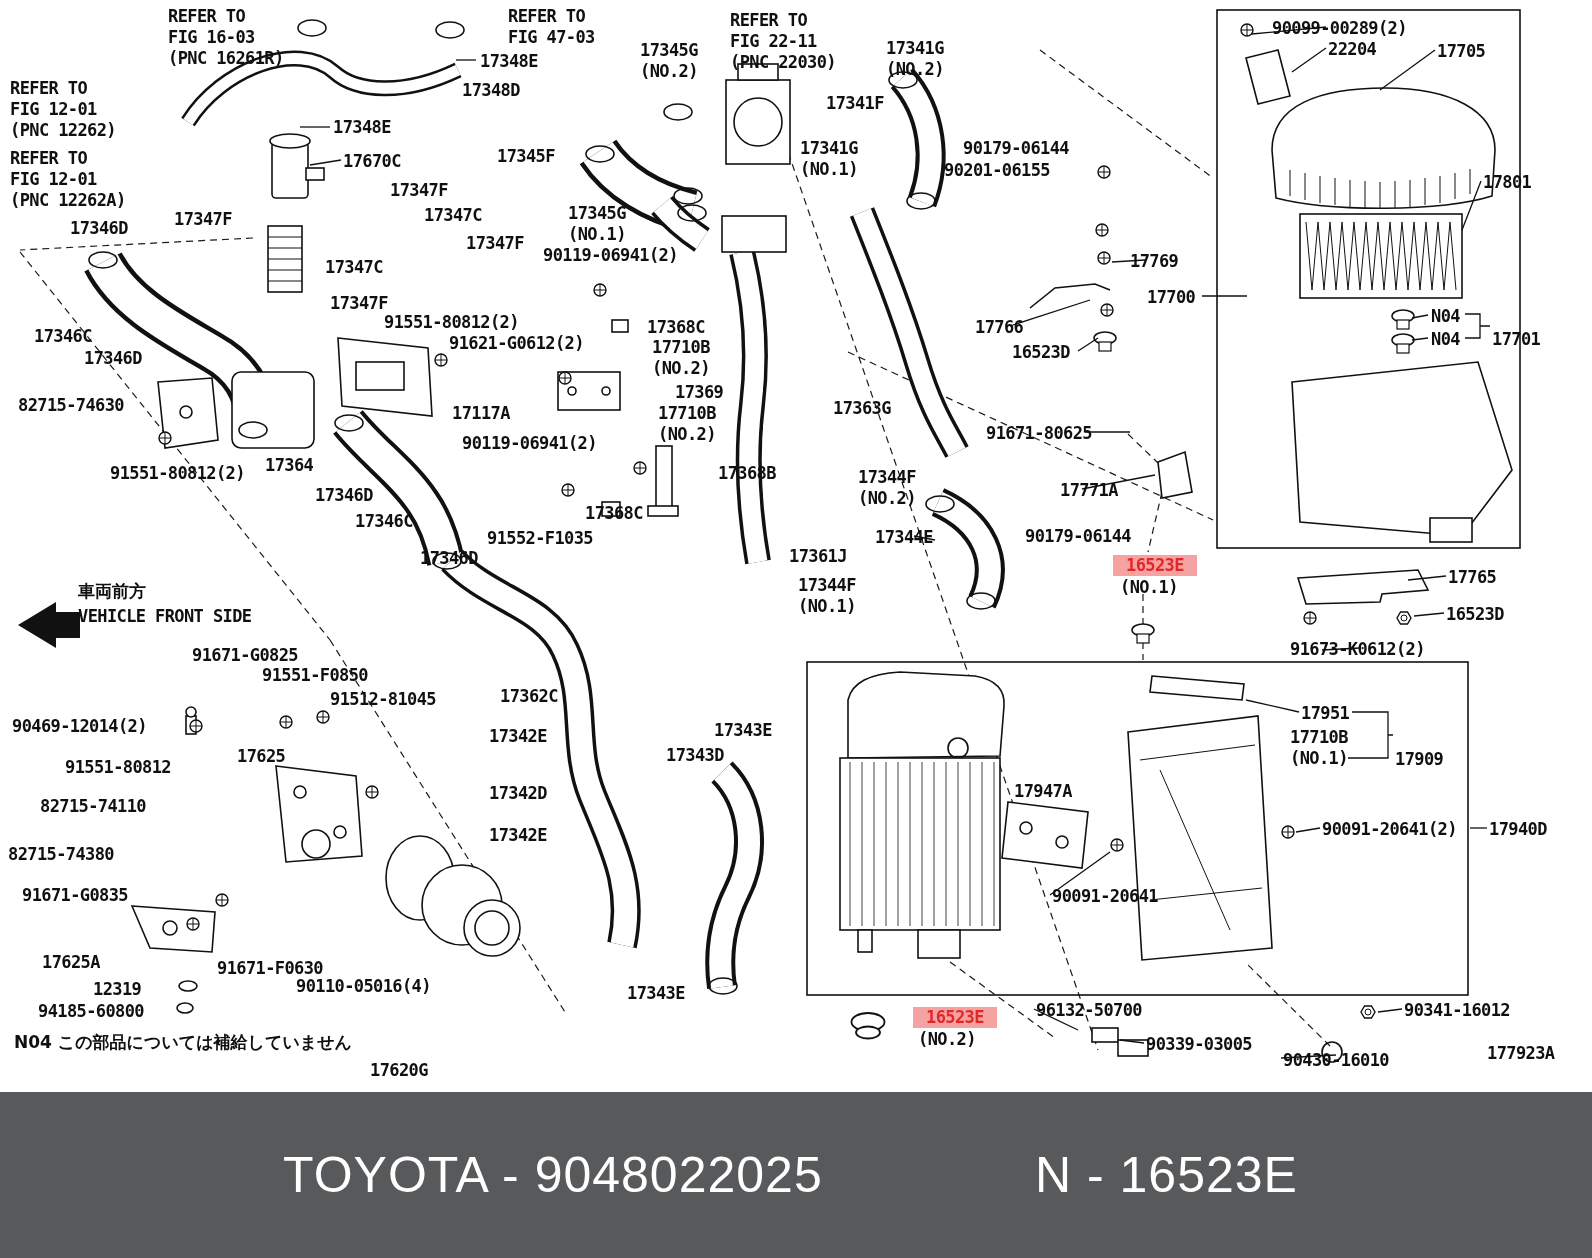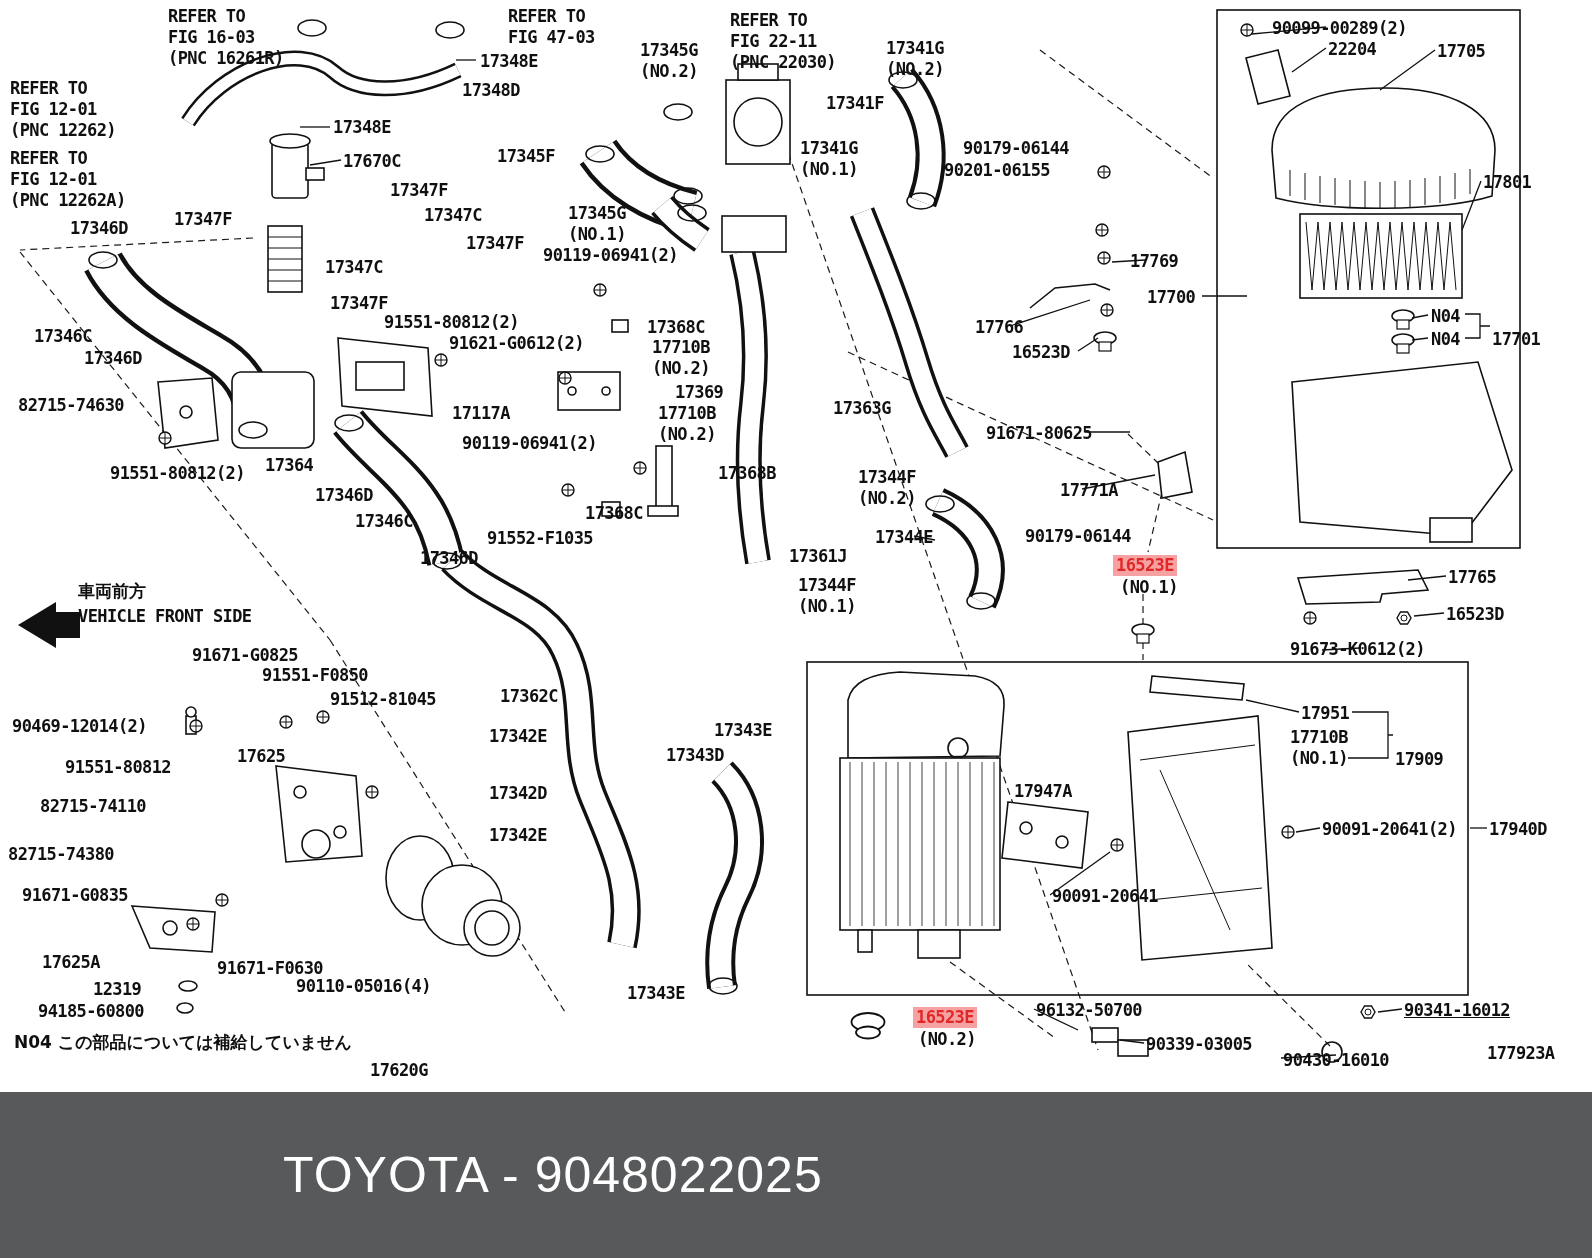--- a/index.html
+++ b/index.html
@@ -4,21 +4,21 @@
 <style>
   * { margin:0; padding:0; box-sizing:border-box; }
   html,body { width:1592px; height:1258px; background:#fff; }
   .stage { position:relative; width:1592px; height:1258px; overflow:hidden; background:#fff;
            font-family:"DejaVu Sans Mono", monospace; }
   .diagram { position:absolute; left:0; top:0; width:1592px; height:1092px; background:#fff; }
   .diagram svg { position:absolute; left:0; top:0; }
   #labels-layer { position:absolute; left:0; top:0; width:100%; height:100%; }
   .plabel { position:absolute; font:bold 17px/1.24 "DejaVu Sans Mono", monospace;
             color:#101010; white-space:pre; letter-spacing:-0.6px; }
-  .plabel.hl { background:var(--hl-bg,#f7a2a2); color:var(--hl-fg,#e02828); padding:0 3px; }
+  .plabel.hl { background:var(--hl-bg,#f7a2a2); color:var(--hl-fg,#e02828); padding:0 13px; }
   .plabel.jp { font-family:"DejaVu Sans", sans-serif; letter-spacing:0; }
   .footer { position:absolute; left:0; bottom:0; width:1592px; height:166px;
             background:var(--footer-bg,#58595b); }
   .footer span { position:absolute; top:50%; transform:translateY(-50%); color:#fff;
                  font-family:"Liberation Sans", sans-serif; font-size:50px; letter-spacing:1px; }
   .footer .f-left { left:283px; }
   .footer .f-right { left:1035px; }
 </style>
 </head>
 <body>
@@ -391,24 +391,25 @@
         <div class="plabel" style="left: 42px; top: 952px;">17625A</div>
         <div class="plabel" style="left: 217px; top: 958px;">91671-F0630</div>
         <div class="plabel" style="left: 93px; top: 979px;">12319</div>
         <div class="plabel" style="left: 296px; top: 976px;">90110-05016(4)</div>
         <div class="plabel" style="left: 38px; top: 1001px;">94185-60800</div>
         <div class="plabel" style="left: 370px; top: 1012px; margin-top: 48px;">17620G</div>
         <div class="plabel" style="left: 627px; top: 983px;">17343E</div>
         <div class="plabel hl" style="left: 913px; top: 1007px;">16523E</div>
         <div class="plabel" style="left: 918px; top: 1029px;">(NO.2)</div>
         <div class="plabel" style="left: 1036px; top: 1000px;">96132-50700</div>
-        <div class="plabel" style="left: 1404px; top: 1000px; text-decoration: underline;">90341-16012</div>
+        <div class="plabel" style="left: 1404px; top: 1000px;">90341-16012</div>
         <div class="plabel" style="left: 1146px; top: 1034px;">90339-03005</div>
         <div class="plabel" style="left: 1283px; top: 1050px;">90430-16010</div>
         <div class="plabel jp" style="left: 14px; top: 1032px;">N04 この部品については補給していません</div>
         <div class="plabel" style="left: 1487px; top: 1043px;">177923A</div>
       </div>
   </div>
 
   <div class="footer">
     <span class="f-left">TOYOTA - 9048022025</span>
+    <span class="f-right">N - 16523E</span>
   </div>
 </div>
 
 </body></html>

